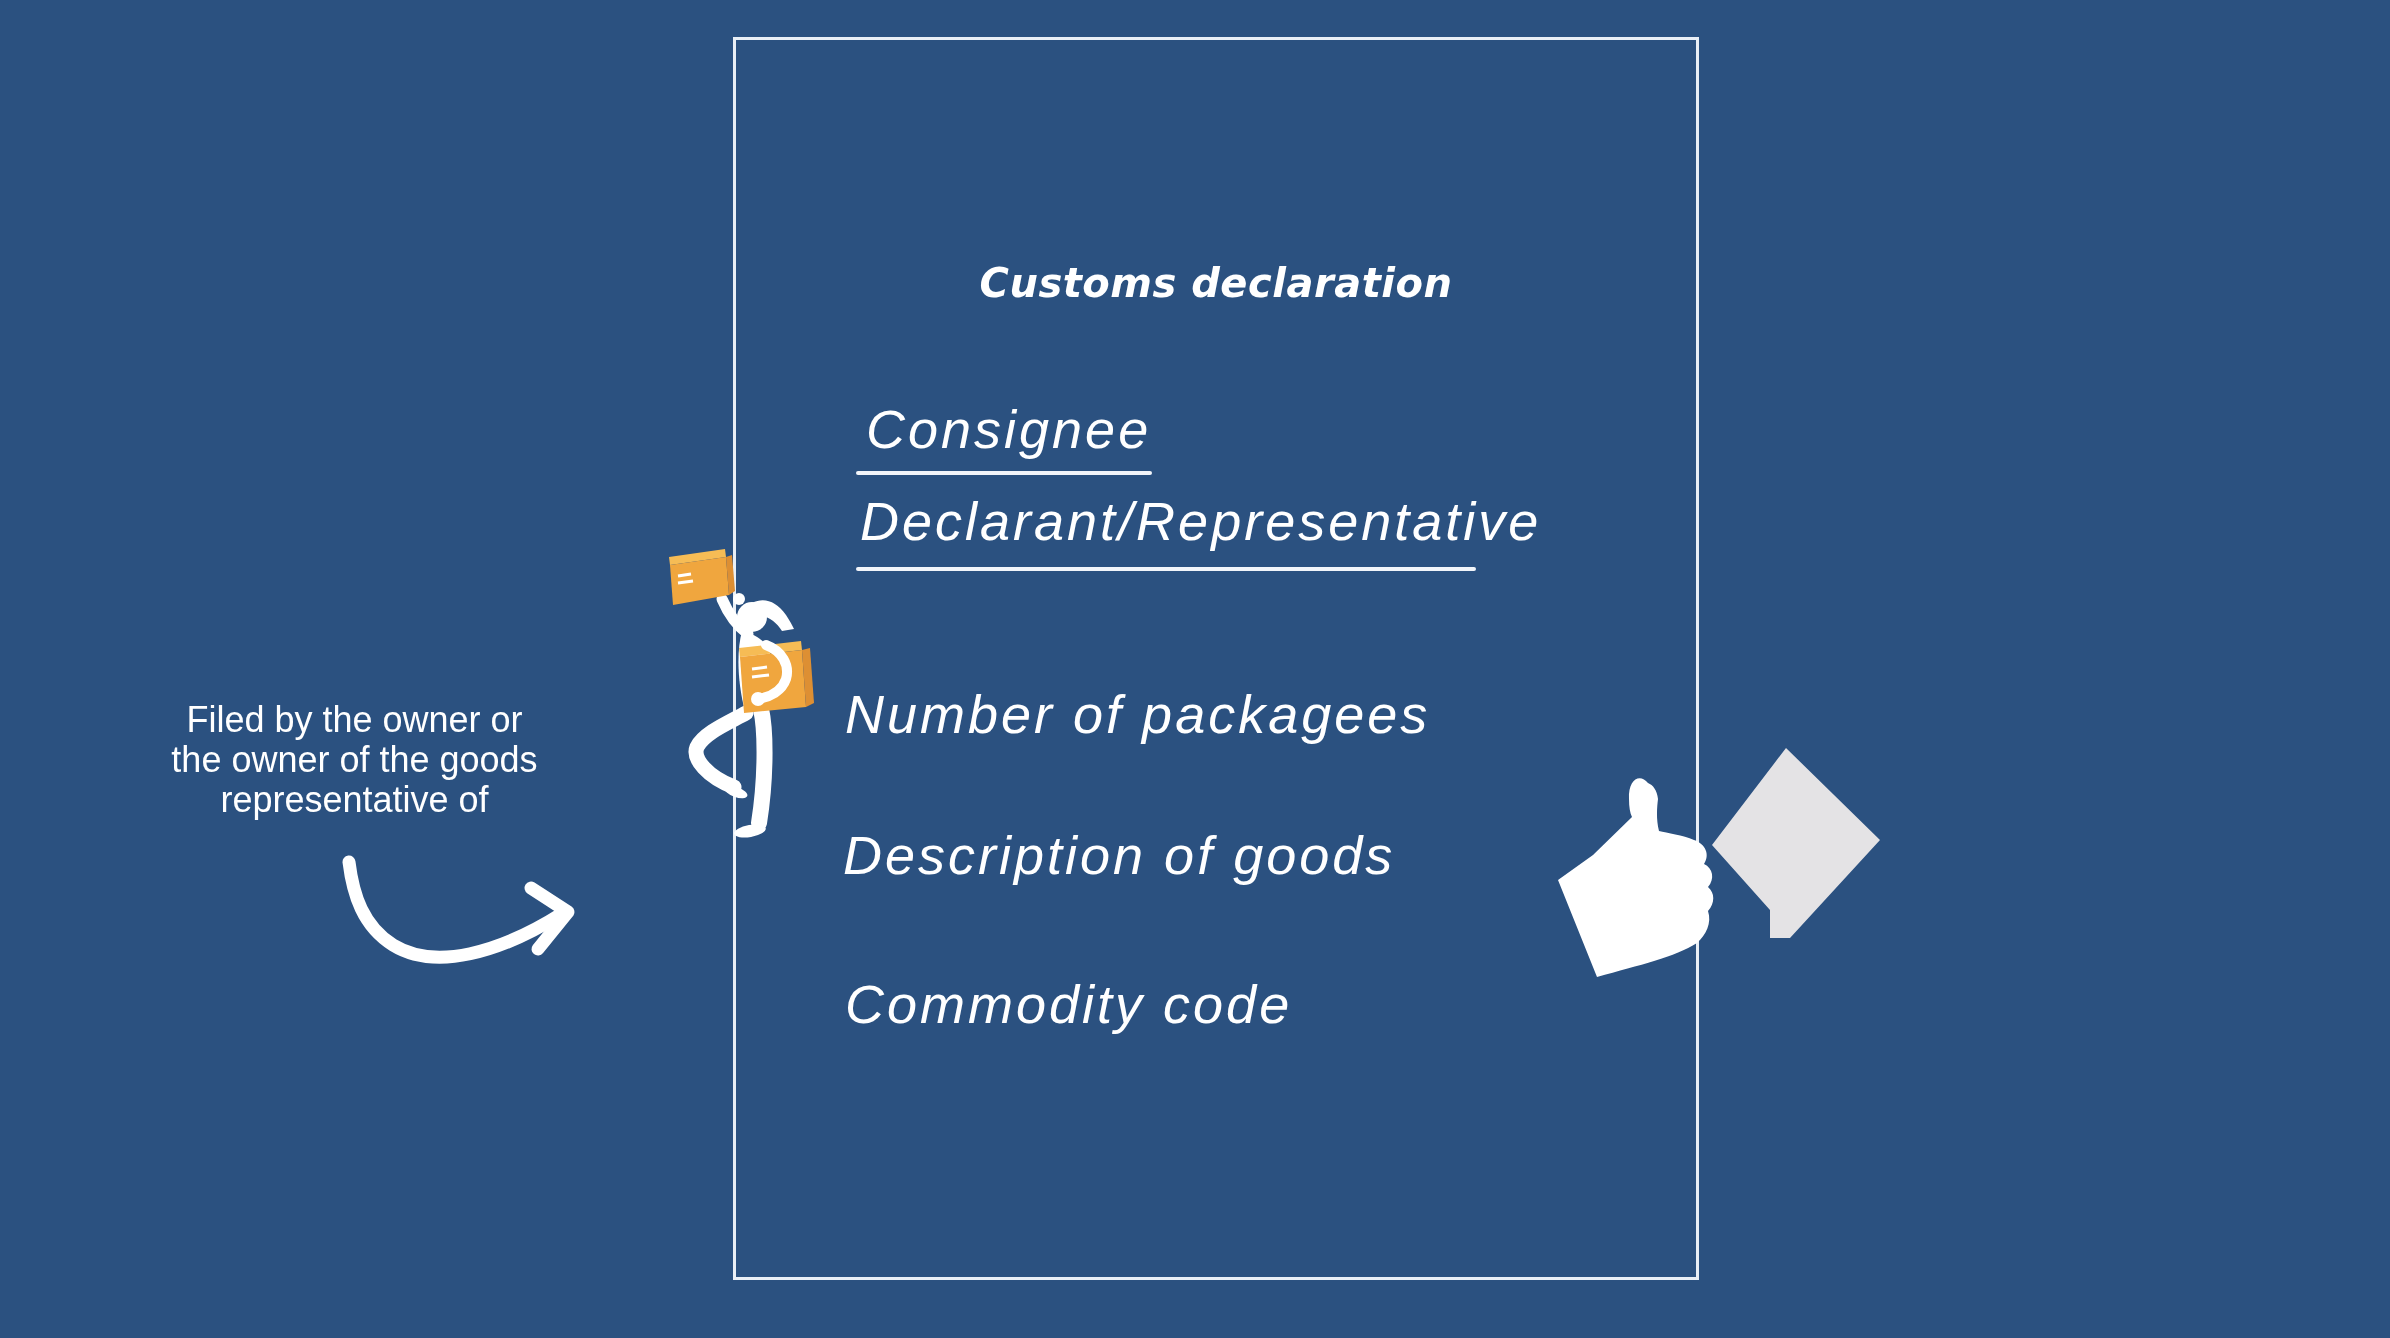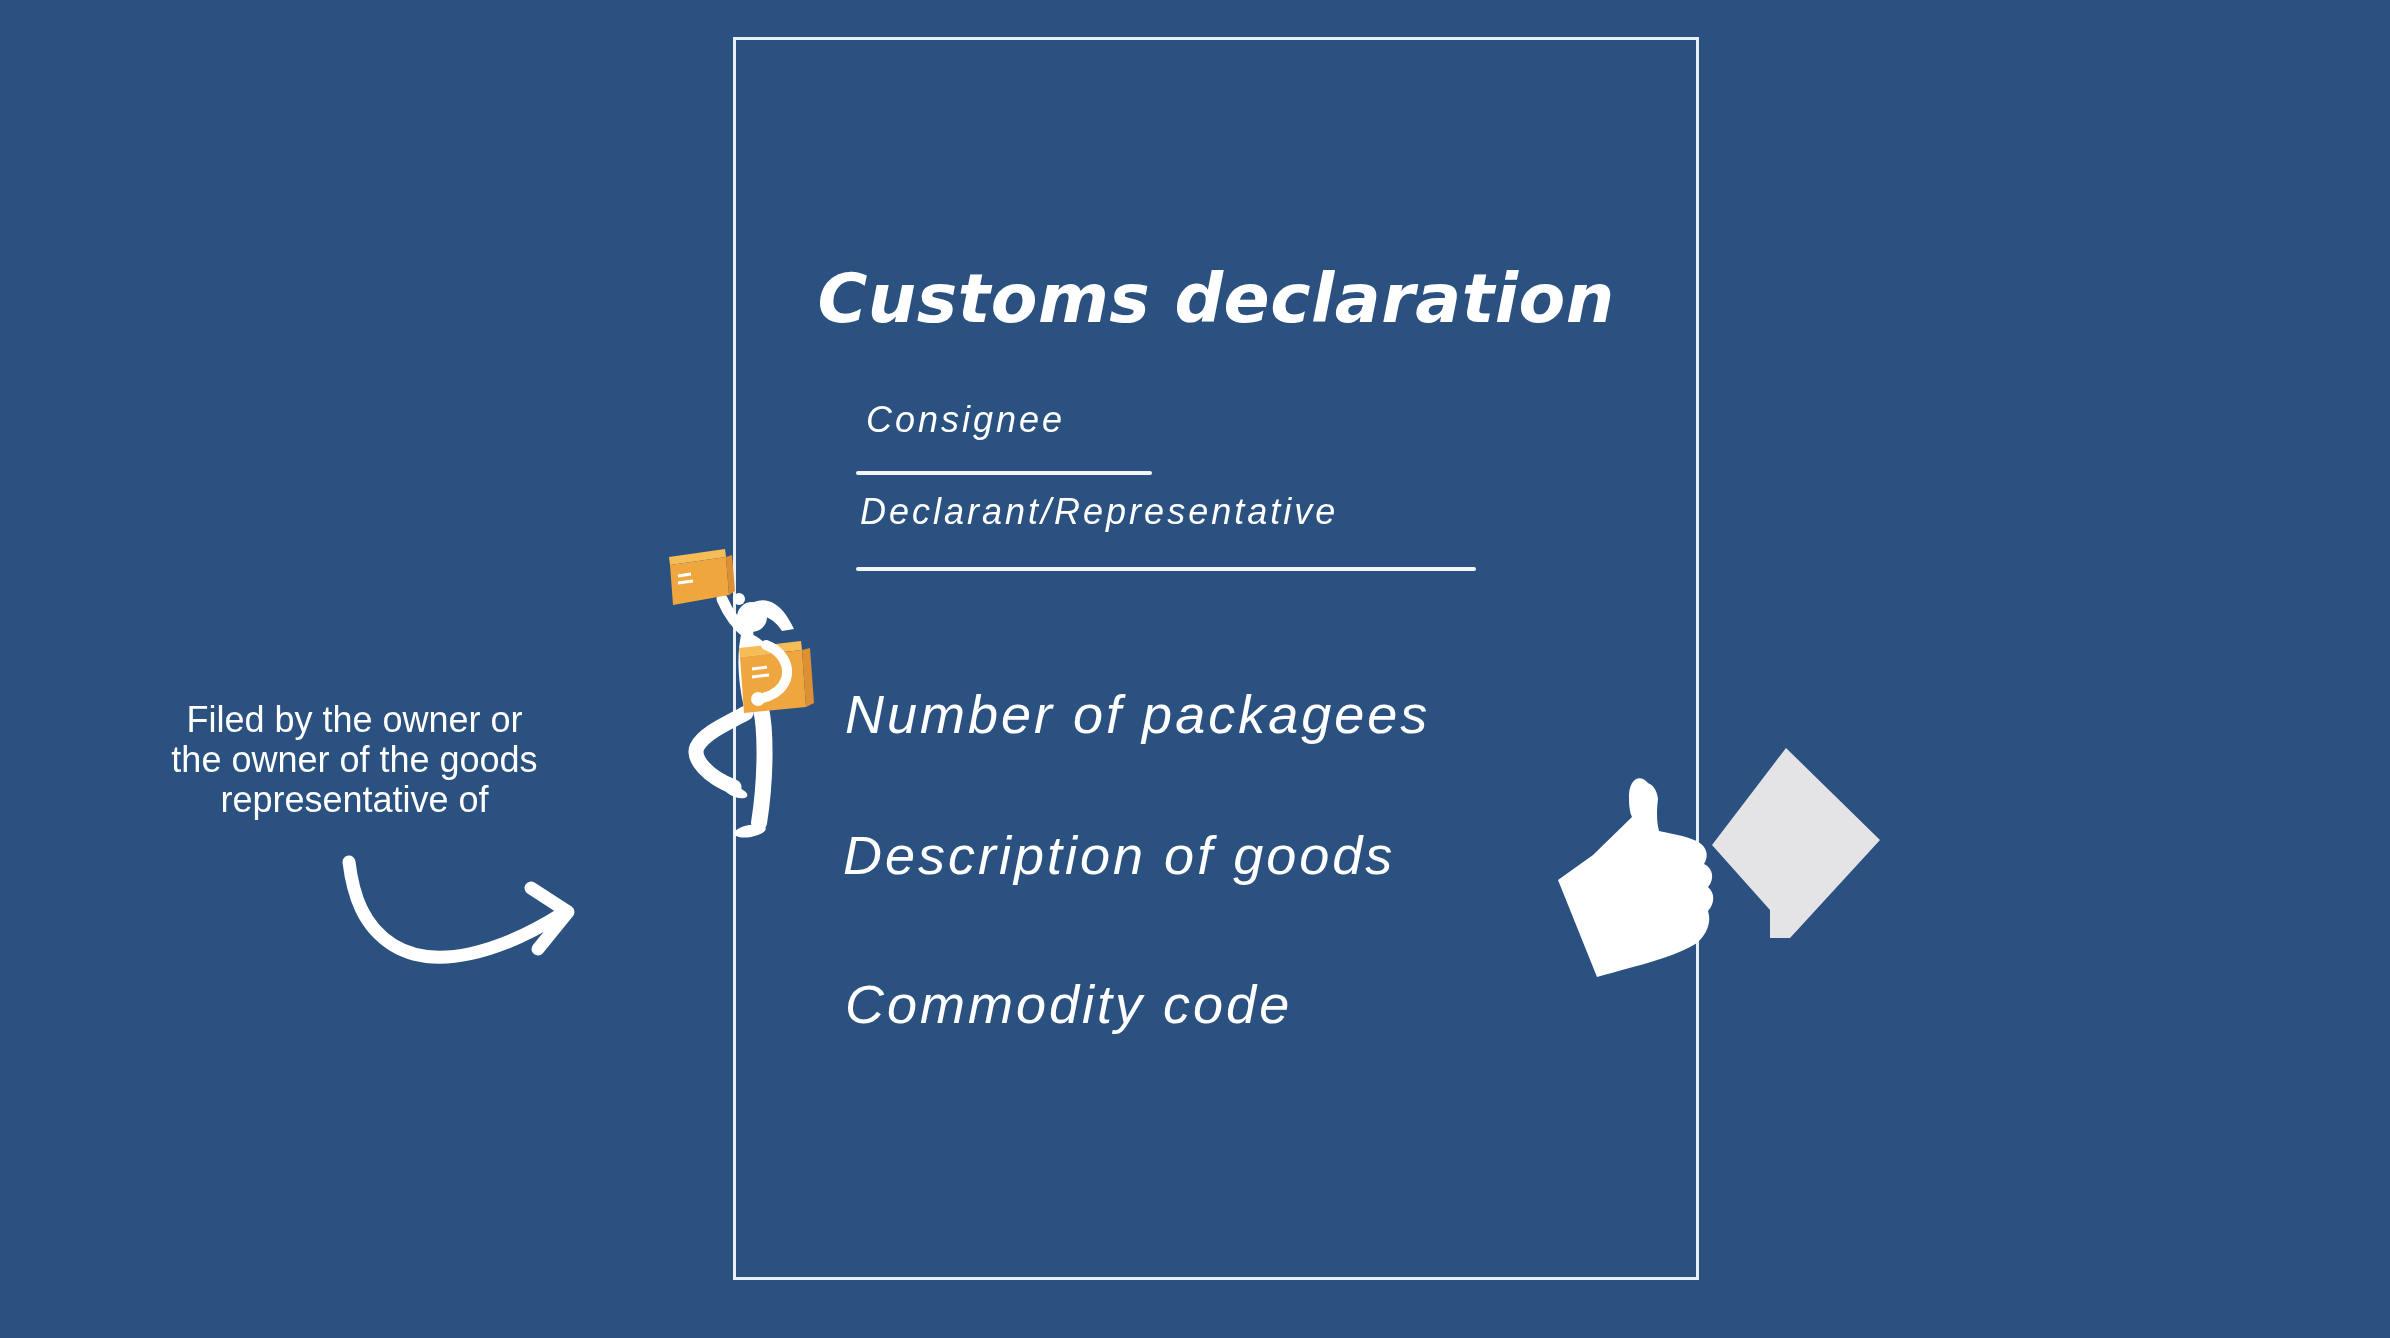--- a/index.html
+++ b/index.html
@@ -11,25 +11,25 @@
   }
   .abs{position:absolute;}
   
   #card{
     left:733px;top:37px;width:966px;height:1243px;
     border:3px solid #E9EFF6;box-sizing:border-box;
   }
   .card-title{
     left:733px;top:260px;width:966px;text-align:center;
     font-family:"DejaVu Sans", sans-serif;
-    font-size:68px;font-weight:700;font-style:italic;line-height:1.15;
+    font-size:40px;font-weight:700;font-style:italic;line-height:1.15;
     letter-spacing:0.5px;
   }
   .field{
-    font-style:italic;font-size:36px;letter-spacing:3px;line-height:1.1;
+    font-style:italic;font-size:54px;letter-spacing:3px;line-height:1.1;
     font-family:"Liberation Sans", sans-serif;
   }
   #field-consignee{left:866px;top:400px;}
   #field-declarant{left:860px;top:492px;}
   .field-underline{height:4px;background:#F2F5FA;border-radius:2px;}
   #underline-consignee{left:856px;top:471px;width:296px;}
   #underline-declarant{left:856px;top:567px;width:620px;}
   .list-item{
     font-style:italic;font-size:54px;letter-spacing:3px;line-height:1.1;
     font-family:"Liberation Sans", sans-serif;font-weight:400;

